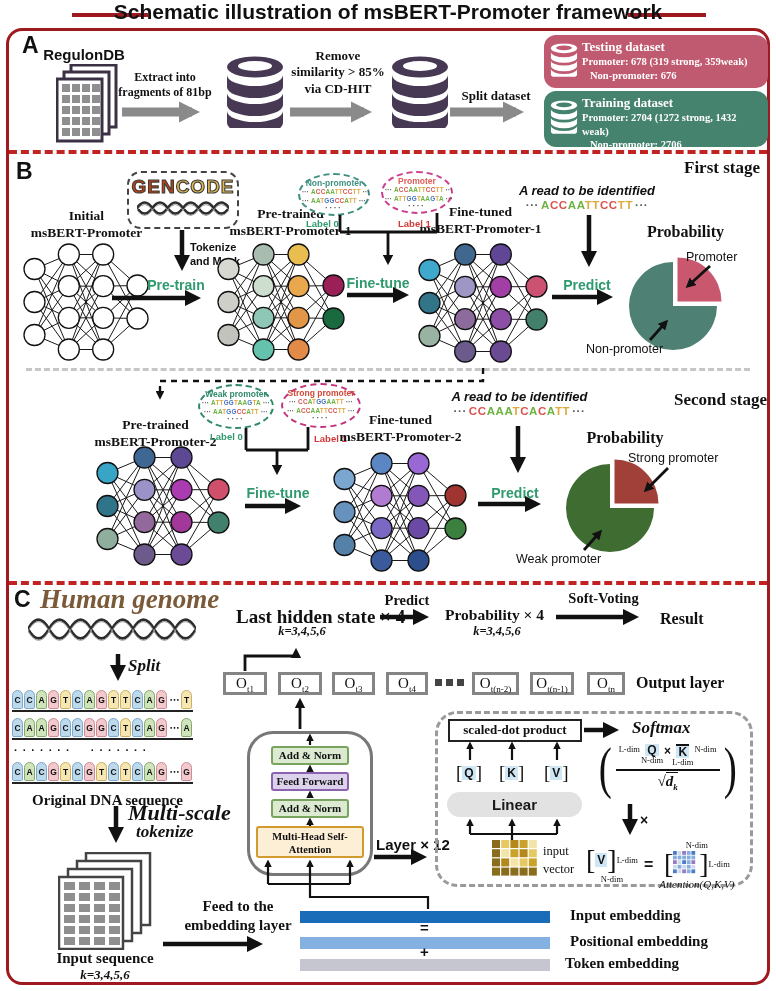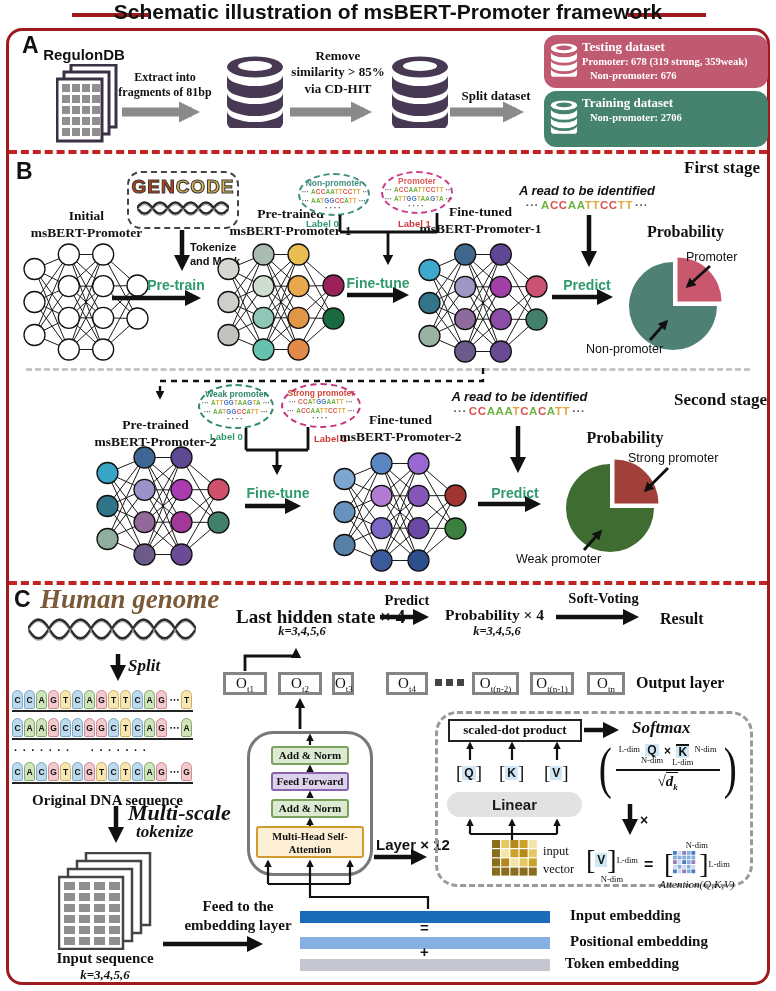--- a/index.html
+++ b/index.html
@@ -137,20 +137,21 @@
     </svg>
   <div class="ds-title">Testing dataset</div>
   <div class="ds-line">Promoter: 678 (319 strong, 359weak)</div>
   <div class="ds-line" style="padding-left:8px">Non-promoter: 676</div>
 </div>
 <div class="abs box-ds" style="left: 544px; top: 91px; width: 224px; height: 56px; padding: 4px 6px 0px 38px; background: rgb(70, 131, 111); --hole: #46836f;">
   <svg class="abs" style="left:6px;top:9px;color:#fff" width="28" height="34" viewBox="0 0 60 72">
       <use href="#db-symbol"></use>
     </svg>
   <div class="ds-title">Training dataset</div>
+  <div class="ds-line">Promoter: 2704 (1272 strong, 1432 weak)</div>
   <div class="ds-line" style="padding-left:8px">Non-promoter: 2706</div>
 </div>
 
 <div class="abs plabel" style="left:16px;top:158px">B</div>
 <div class="abs serifb stage" style="left:684px;top:158px">First stage</div>
 <div class="abs serifb stage" style="left:674px;top:390px">Second stage</div>
 
 <div class="abs serifb netlabel" style="left:4px;top:208px;width:165px">
   <div>Initial</div>
     <div>msBERT-Promoter</div>
@@ -564,21 +565,21 @@
 <div class="abs serifb" style="left:236px;top:606px;font-size:19px">Last hidden state × 4</div>
 <div class="abs ctr serifi" style="left:252px;top:624px;width:100px;font-size:12.5px;font-weight:700">k=3,4,5,6</div>
 <div class="abs ctr serifb" style="left:375px;top:592px;width:64px;font-size:14.5px">Predict</div>
 <div class="abs serifb" style="left:445px;top:606px;font-size:15.5px">Probability × 4</div>
 <div class="abs ctr serifi" style="left:452px;top:624px;width:90px;font-size:12.5px;font-weight:700">k=3,4,5,6</div>
 <div class="abs ctr serifb" style="left:556px;top:590px;width:95px;font-size:14.5px">Soft-Voting</div>
 <div class="abs serifb" style="left:660px;top:610px;font-size:16px">Result</div>
 
 <div class="abs otbox" style="left: 223px; top: 672px; width: 44px; height: 23px;">O<sub>t1</sub></div>
 <div class="abs otbox" style="left: 278px; top: 672px; width: 44px; height: 23px;">O<sub>t2</sub></div>
-<div class="abs otbox" style="left: 332px; top: 672px; width: 22px; height: 23px;">O<sub>t3</sub></div>
+<div class="abs otbox" style="left: 332px; top: 672px; width: 43px; height: 23px;">O<sub>t3</sub></div>
 <div class="abs otbox" style="left: 386px; top: 672px; width: 42px; height: 23px;">O<sub>t4</sub></div>
 <div class="abs" style="left: 435px; top: 679px; width: 30px; display: flex; gap: 4px;">
     <span style="width:7px;height:7px;background:#444"></span>
     <span style="width:7px;height:7px;background:#444"></span>
     <span style="width:7px;height:7px;background:#444"></span>
   </div>
 <div class="abs otbox" style="left: 472px; top: 672px; width: 47px; height: 23px;">O<sub>t(n-2)</sub></div>
 <div class="abs otbox" style="left: 530px; top: 672px; width: 44px; height: 23px;">O<sub>t(n-1)</sub></div>
 <div class="abs otbox" style="left: 587px; top: 672px; width: 38px; height: 23px;">O<sub>tn</sub></div>
 <div id="output-row"></div>

